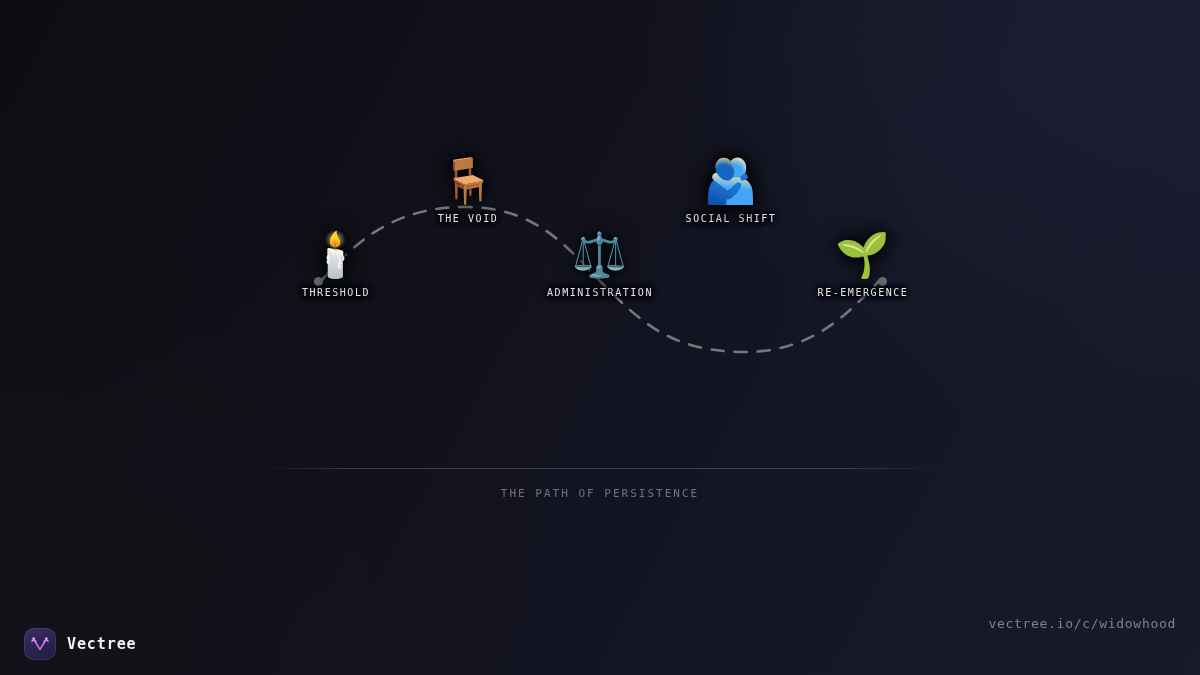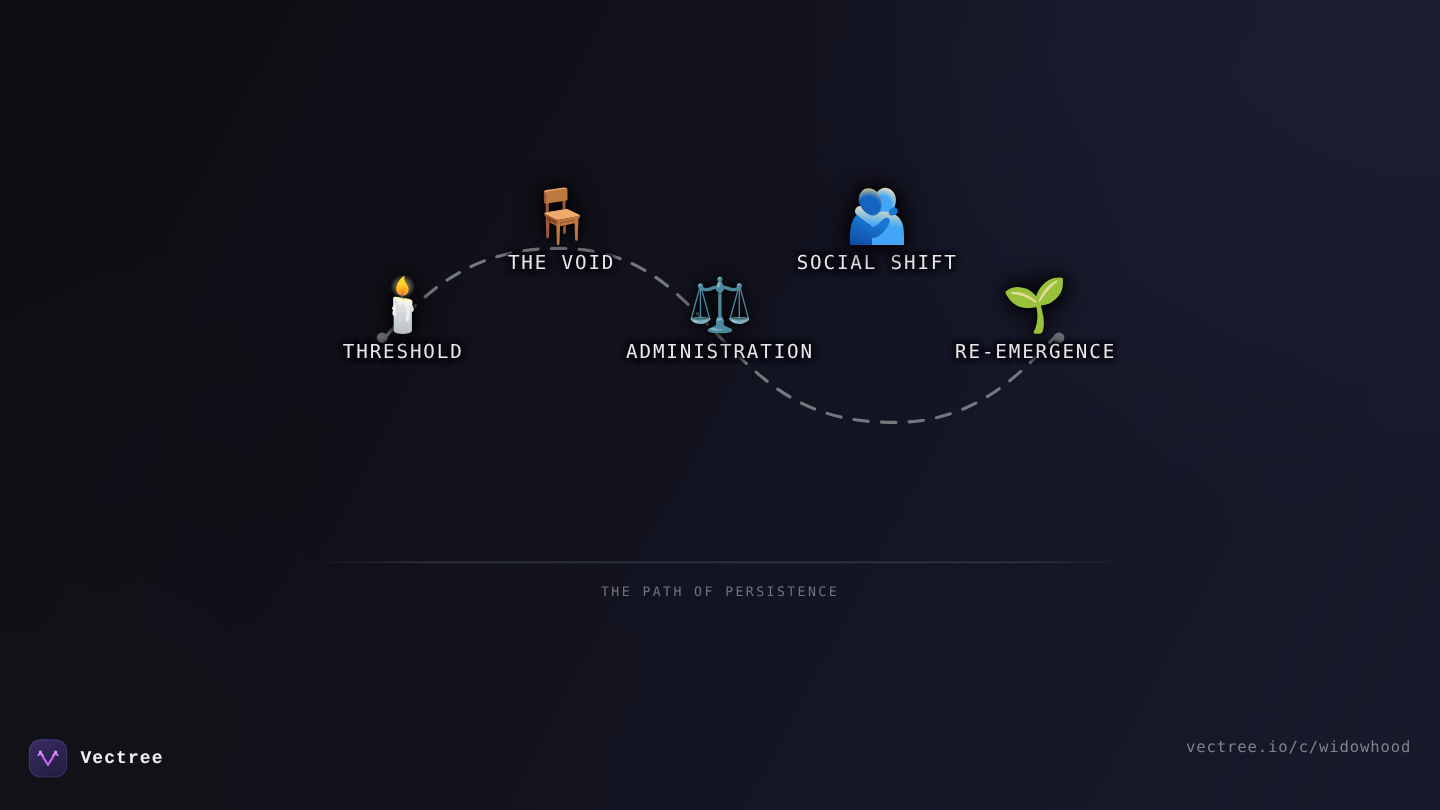--- a/index.html
+++ b/index.html
@@ -47,21 +47,21 @@
     font-family:"DejaVu Sans", sans-serif;
     font-size:44px;
     line-height:52px;
     display:block;
     filter:drop-shadow(0 0 10px rgba(0,0,0,0.85)) drop-shadow(0 0 3px rgba(0,0,0,0.9));
     user-select:none;
   }
   .node-label {
     display:inline-block;
     margin-top:2px;
-    font-size:16px;
+    font-size:10px;
     letter-spacing:1.55px;
     color:#e9e9ef;
     white-space:nowrap;
     text-shadow:
        0 0 6px #0d0e13, 0 0 6px #0d0e13, 0 0 4px #0d0e13,
       -1px 0 3px #0d0e13, 1px 0 3px #0d0e13,
        0 -1px 3px #0d0e13, 0 1px 3px #0d0e13;
   }
   .node-dot {
     position:absolute;
@@ -89,21 +89,21 @@
     width:1200px;
     text-align:center;
     font-size:11px;
     letter-spacing:2.0px;
     color:#70727e;
   }
 
   
   .brand {
     position:absolute;
-    left:24px; bottom:20px;font-family:Liberation Mono, monospace;
+    left:24px; bottom:8px;
   }
   .brand-row {
     display:flex;
     align-items:center;
     gap:11px;
     margin-bottom:7px;
   }
   .brand-badge {
     width:32px; height:32px;
     border-radius:10px;

